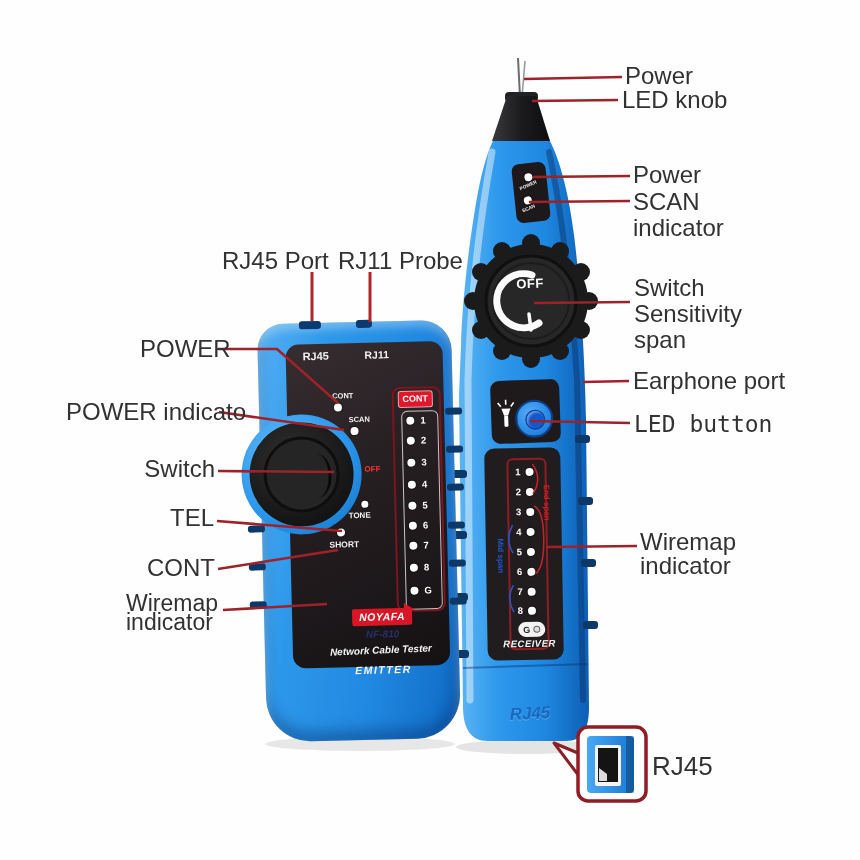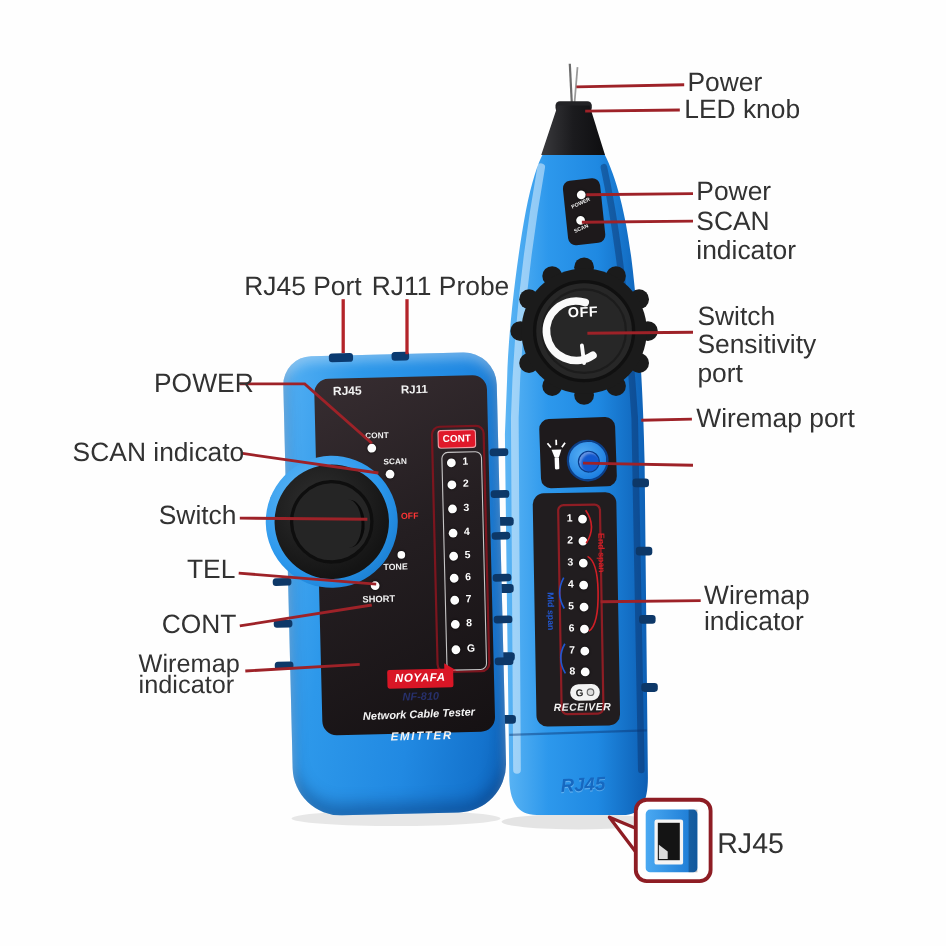--- a/index.html
+++ b/index.html
@@ -358,33 +358,34 @@
   <div class="lab" style="left:625px;top:63px;">Power</div>
   <div class="lab" style="left:622px;top:87px;">LED knob</div>
   <div class="lab" style="left:633px;top:162px;">Power</div>
   <div class="lab" style="left:633px;top:189px;">
     <div>SCAN</div>
       <div>indicator</div>
   </div>
   <div class="lab" style="left:634px;top:275px;">
     <div>Switch</div>
       <div>Sensitivity</div>
-      <div>port</div>
-  </div>
-  <div class="lab" style="left:633px;top:368px;">Wiremap port</div>
+      <div>span</div>
+  </div>
+  <div class="lab" style="left:633px;top:368px;">Earphone port</div>
+  <div class="lab mono" style="left:634px;top:411px;">LED button</div>
   <div class="lab" style="left:640px;top:530px;line-height:24px;">
     <div>Wiremap</div>
       <div>indicator</div>
   </div>
   <div class="lab big" style="left:652px;top:753px;">RJ45</div>
 
   <div class="lab" style="left:222px;top:248px;">RJ45 Port</div>
   <div class="lab" style="left:338px;top:248px;">RJ11 Probe</div>
   <div class="lab r-align" style="left:140px;top:336px;width:75px;">POWER</div>
-  <div class="lab" style="left:66px;top:399px;">SCAN indicato</div>
+  <div class="lab" style="left:66px;top:399px;">POWER indicato</div>
   <div class="lab r-align" style="left:126px;top:456px;width:89px;">Switch</div>
   <div class="lab r-align" style="left:144px;top:505px;width:70px;">TEL</div>
   <div class="lab r-align" style="left:126px;top:555px;width:89px;">CONT</div>
   <div class="lab small" style="left:126px;top:594px;">
     <div>Wiremap</div>
       <div>indicator</div>
   </div>
 
 </div>
 

